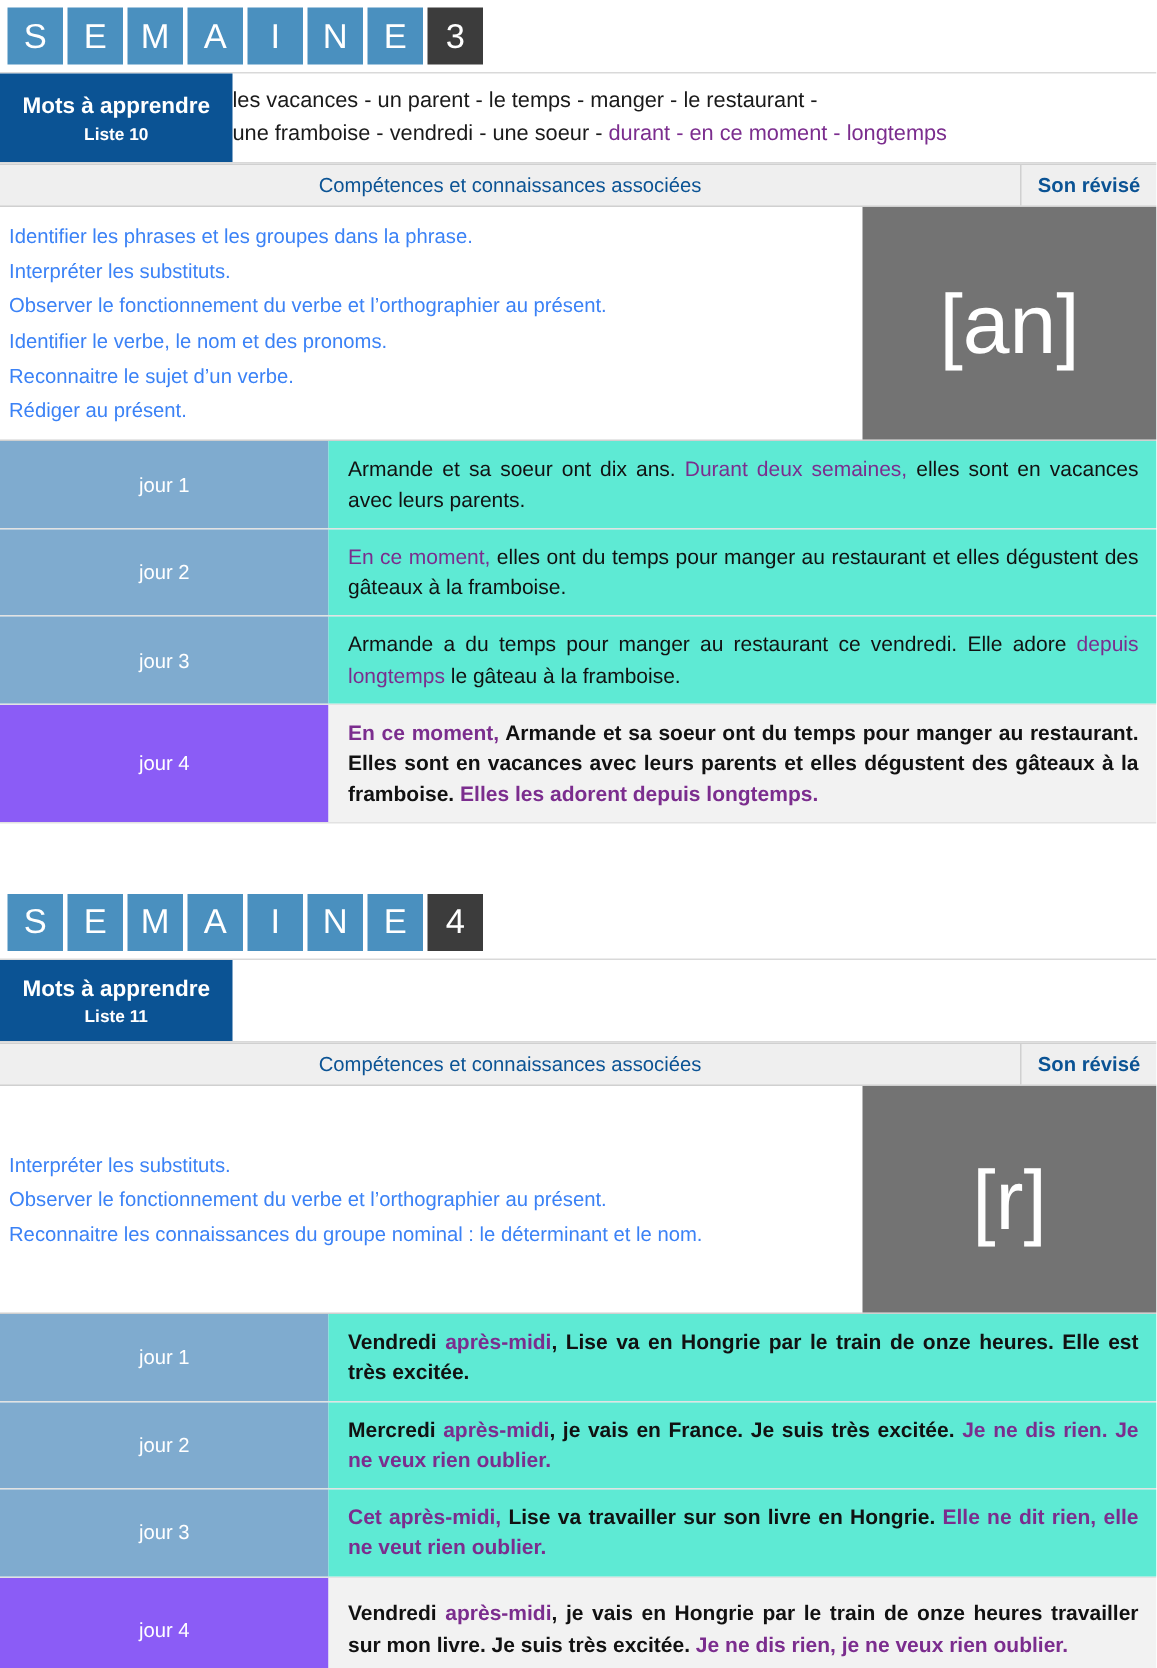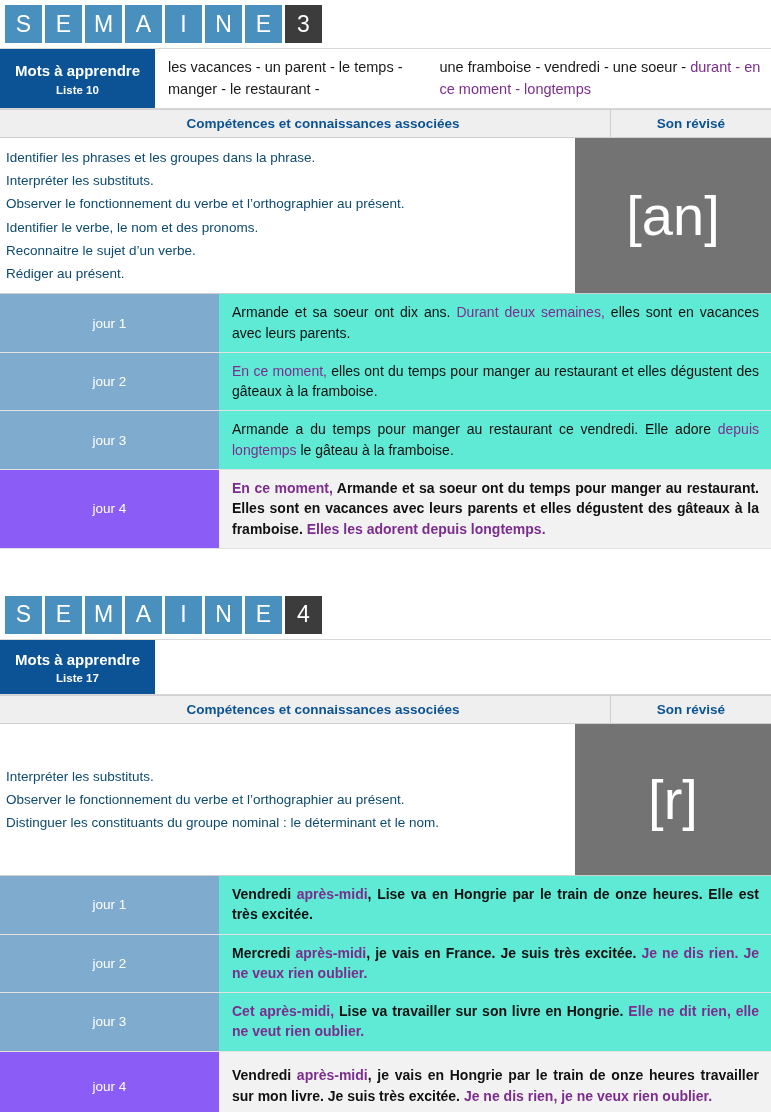--- a/index.html
+++ b/index.html
@@ -48,42 +48,41 @@
     background: #0b5394;
     color: #ffffff;
     display: flex; flex-direction: column;
     align-items: center; justify-content: center;
     padding: 6px 0;
   }
   .mots-label .t1 { font-size: 15px; font-weight: bold; line-height: 1.3; }
   .mots-label .t2 { font-size: 11.5px; font-weight: bold; margin-top: 3px; }
   .mots-words {
     flex: 1;
-    padding: 7px 0 7px 13px;
+    padding: 7px 0 7px 0;
     font-size: 14.5px;
     color: #1a1a1a;
     line-height: 1.55;
-    display: flex; flex-direction: row; justify-content: space-between;
+    display: flex; flex-direction: column; justify-content: space-between;
   }
   .mots-words .accent { color: #7b2d8e; }
 
   
   .comp-head {
     display: flex;
     background: #efefef;
     border-top: 1px solid #d0d0d0;
     border-bottom: 1px solid #d0d0d0;
     height: 29px;
   }
   .comp-head .c-left {
-    width: 575px;
-    display: flex; align-items: center; justify-content: center;
-    font-size: 13.5px; font-weight: bold; color: #0b5394;
+    width: 681px;
+    display: flex; align-items: center; justify-content: center;
+    font-size: 13.5px; font-weight: normal; color: #0b5394;
     border-right: 1px solid #d0d0d0;
-    margin-left: 36px;
   }
   .comp-head .c-right {
     flex: 1;
     display: flex; align-items: center; justify-content: center;
     font-size: 13.5px; font-weight: bold; color: #0b5394;
   }
 
   
   .comp-body {
     display: flex;
@@ -91,21 +90,21 @@
     border-bottom: 1px solid #d0d0d0;
   }
   .comp-list {
     width: 575px;
     padding: 8px 8px 8px 6px;
     display: flex; flex-direction: column; justify-content: center;
   }
   .comp-list.centered { justify-content: center; }
   .comp-list .line {
     font-size: 13.5px;
-    color: #0c4a6e;
+    color: #3b82f6;
     line-height: 1.72;
   }
   .son-cell {
     flex: 1;
     background: #737373;
     color: #ffffff;
     display: flex; align-items: center; justify-content: center;
     font-size: 56px;
     font-weight: 400;
   }
@@ -223,34 +222,34 @@
       <div class="tile">A</div>
       <div class="tile">I</div>
       <div class="tile">N</div>
       <div class="tile">E</div>
       <div class="tile num">4</div>
     </div>
 
     <div class="mots-row">
       <div class="mots-label">
         <div class="t1">Mots à apprendre</div>
-        <div class="t2">Liste 17</div>
+        <div class="t2">Liste 11</div>
       </div>
     </div>
 
     <div class="comp-head">
       <div class="c-left">Compétences et connaissances associées</div>
       <div class="c-right">Son révisé</div>
     </div>
 
     <div class="comp-body" style="min-height:152px;">
       <div class="comp-list centered">
         <div class="line">Interpréter les substituts.</div>
         <div class="line">Observer le fonctionnement du verbe et l’orthographier au présent.</div>
-        <div class="line">Distinguer les constituants du groupe nominal : le déterminant et le nom.</div>
+        <div class="line">Reconnaitre les connaissances du groupe nominal : le déterminant et le nom.</div>
       </div>
       <div class="son-cell">[r]</div>
     </div>
 
     <div class="day-row" style="min-height:52px;">
       <div class="day-label">jour 1</div>
       <div class="day-text bold">
           <div><span>Vendredi </span><span class="accent">après-midi</span><span>, Lise va en Hongrie par le train de onze heures. Elle est très excitée.</span></div>
         </div>
     </div>

